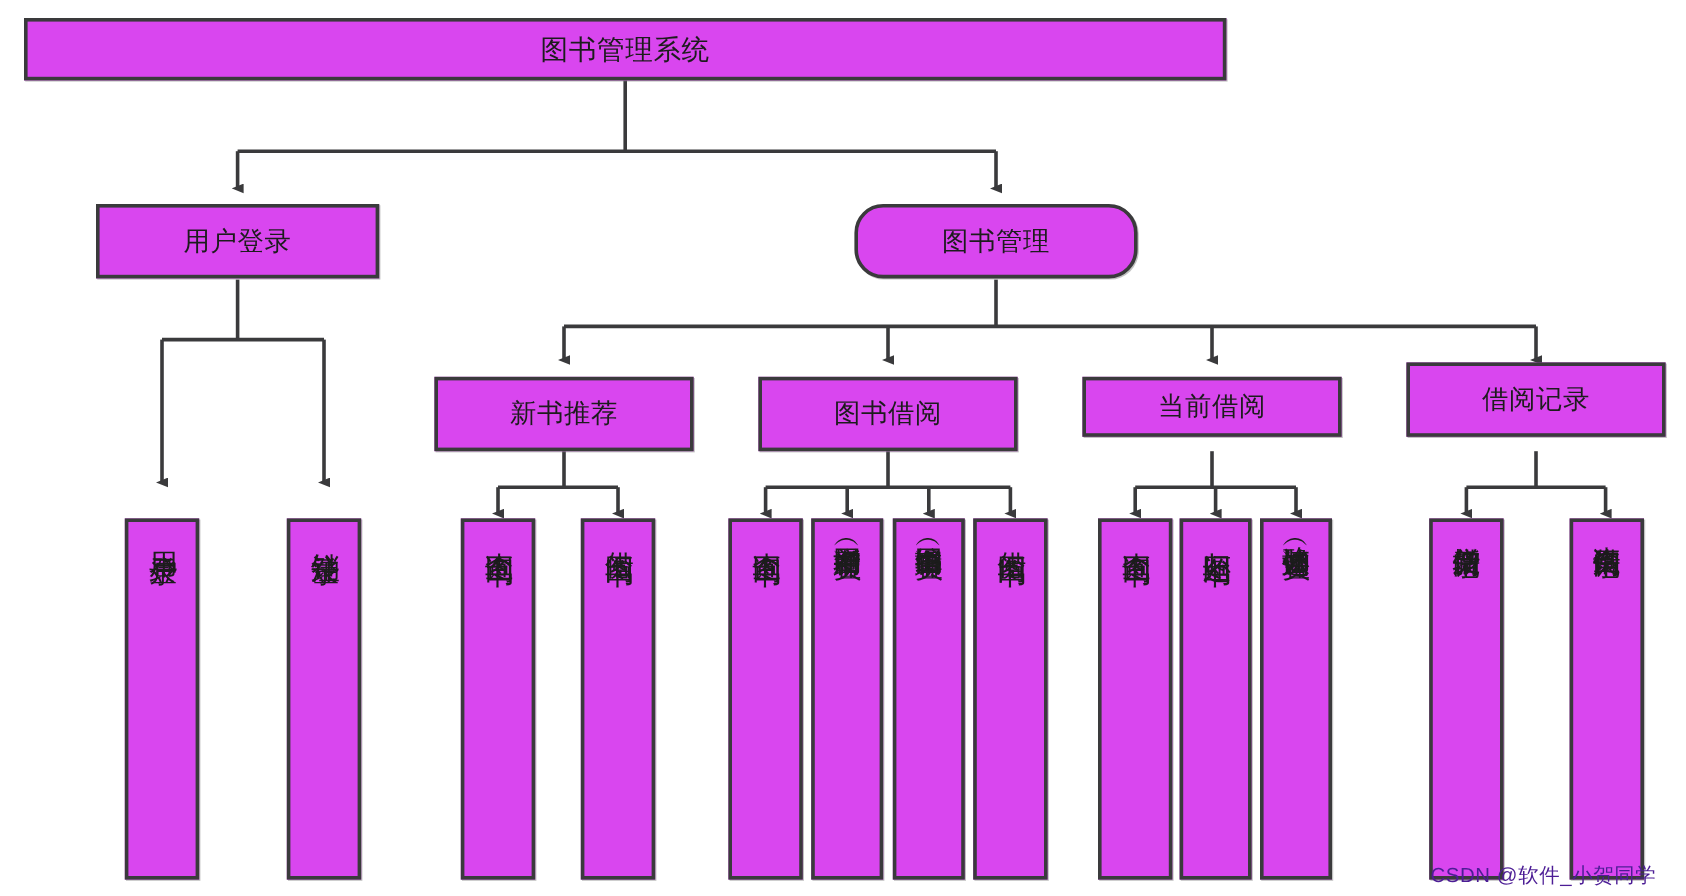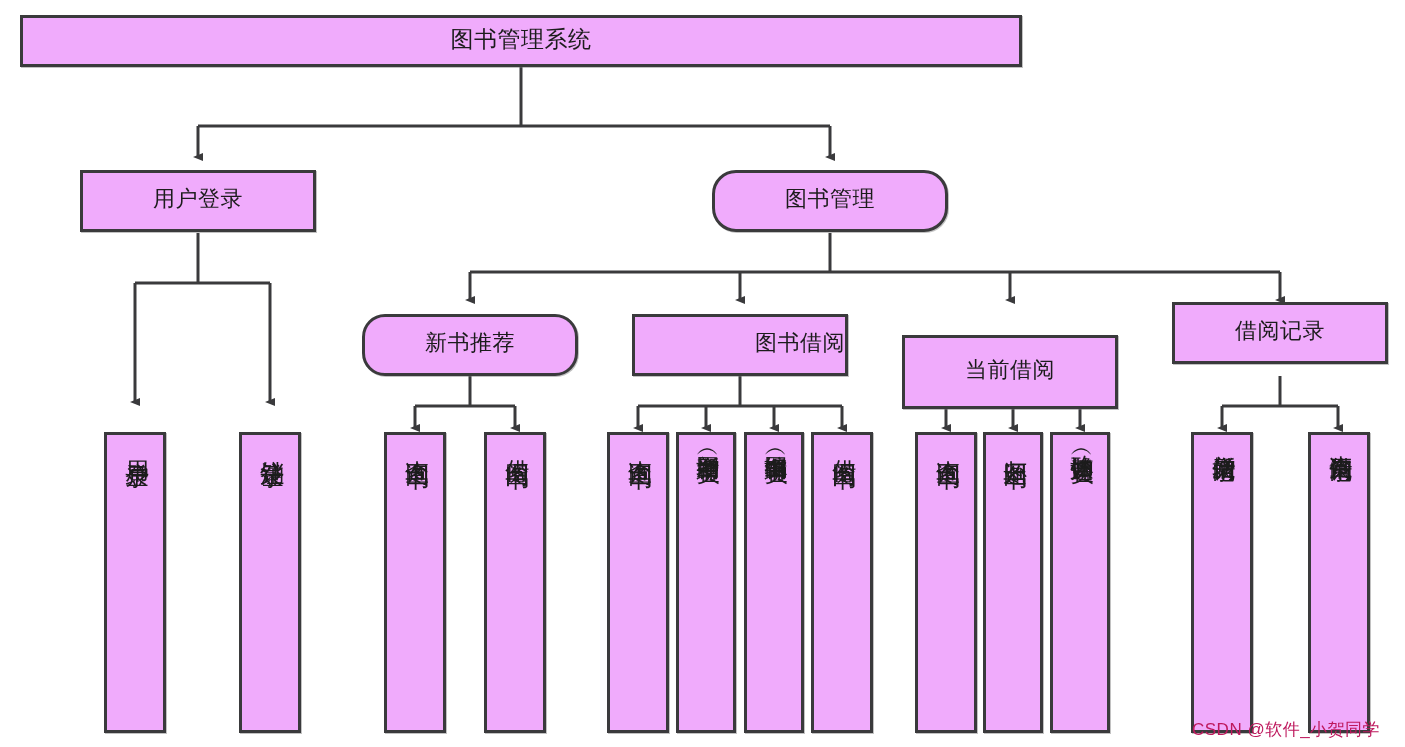--- a/index.html
+++ b/index.html
@@ -23,26 +23,25 @@
     left: 0;
     top: 0;
     width: 1405px;
     height: 747px;
     pointer-events: none;
   }
   .node {
     position: absolute;
     box-sizing: border-box;
     border: 3px solid #3a3a3c;
-    background: #f0abfc;
+    background: #d946ef;
     display: flex;
     align-items: center;
     justify-content: center;
     box-shadow: 1px 1px 0 rgba(120,120,120,0.45);
-    font-family: Liberation Mono, monospace;
   }
   .node .label {
     font-size: 22px;
     line-height: 1.06;
     letter-spacing: 0.5px;
     color: #1c1c1c;
     white-space: nowrap;
   }
   .node.root .label { font-size: 23px; }
   .node.leaf {
@@ -65,21 +64,21 @@
     box-sizing: border-box;
   }
   .node.leaf.tall-text .label {
     padding-top: 2px;
     letter-spacing: 1px;
     font-size: 23px;
   }
   .watermark {
     position: absolute;
     font-size: 17px;
-    color: #be185d;
+    color: #4c1d95;
     white-space: nowrap;
     letter-spacing: 0.5px;
   }
 </style>
 </head>
 <body>
 
 <div id="canvas">
 
   <svg id="edges" viewBox="0 0 1405 747">
@@ -136,27 +135,27 @@
     <span class="label">图书管理系统</span>
   </div>
 
   <div class="node" style="left:80px; top:170px; width:236px; height:62px;">
     <span class="label">用户登录</span>
   </div>
   <div class="node" style="left:712px; top:170px; width:236px; height:62px;border-radius:24px;">
     <span class="label">图书管理</span>
   </div>
 
-  <div class="node" style="left:362px; top:314px; width:216px; height:62px;border-radius:23px;">
+  <div class="node" style="left:362px; top:314px; width:216px; height:62px;">
     <span class="label">新书推荐</span>
   </div>
-  <div class="node" style="left:632px; top:314px; width:216px; height:62px;justify-content:flex-end;">
+  <div class="node" style="left:632px; top:314px; width:216px; height:62px;">
     <span class="label">图书借阅</span>
   </div>
-  <div class="node" style="left:902px; top:314px; width:216px; height:74px;margin-top:21px;">
+  <div class="node" style="left:902px; top:314px; width:216px; height:50px;">
     <span class="label">当前借阅</span>
   </div>
   <div class="node" style="left:1172px; top:302px; width:216px; height:62px;">
     <span class="label">借阅记录</span>
   </div>
 
   <div class="node leaf" style="left:104px; top:432px; width:62px; height:301px;">
     <span class="label">用户登录</span>
   </div>
   <div class="node leaf" style="left:239px; top:432px; width:62px; height:301px;">

